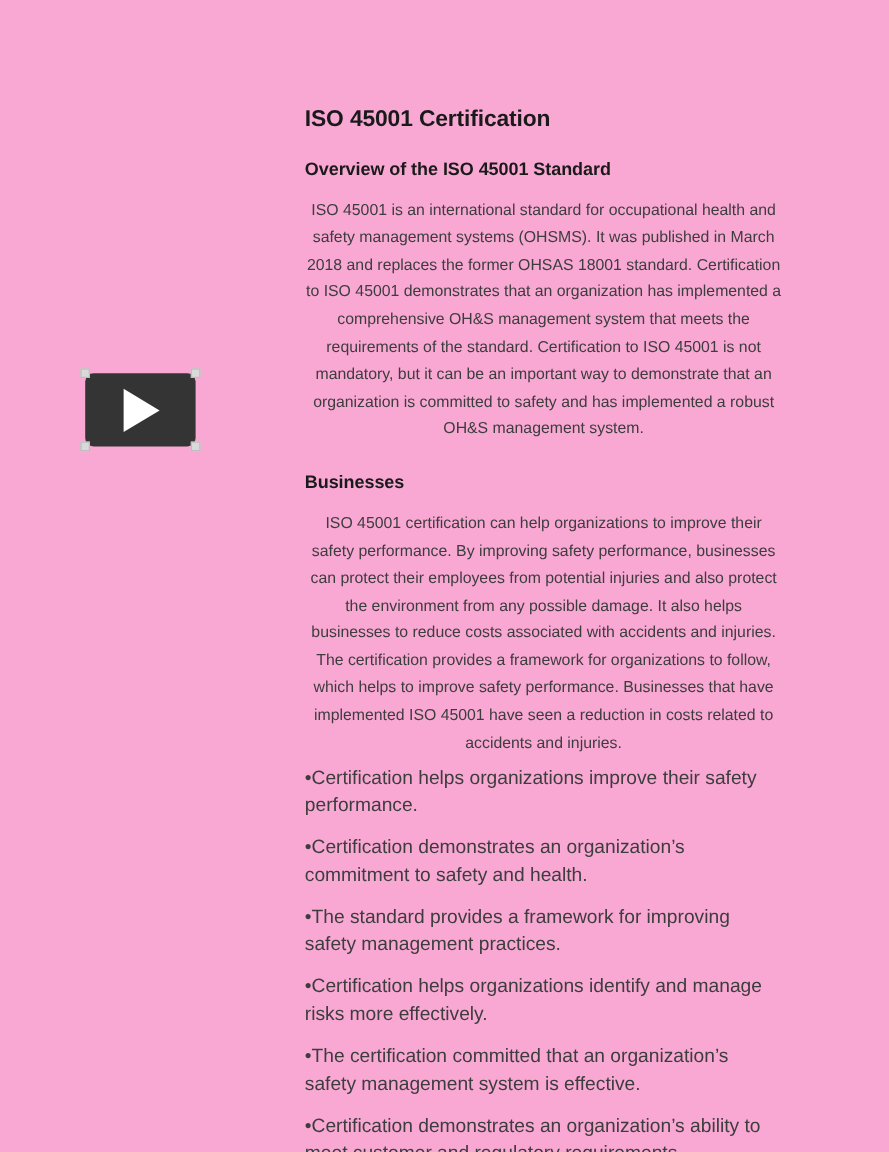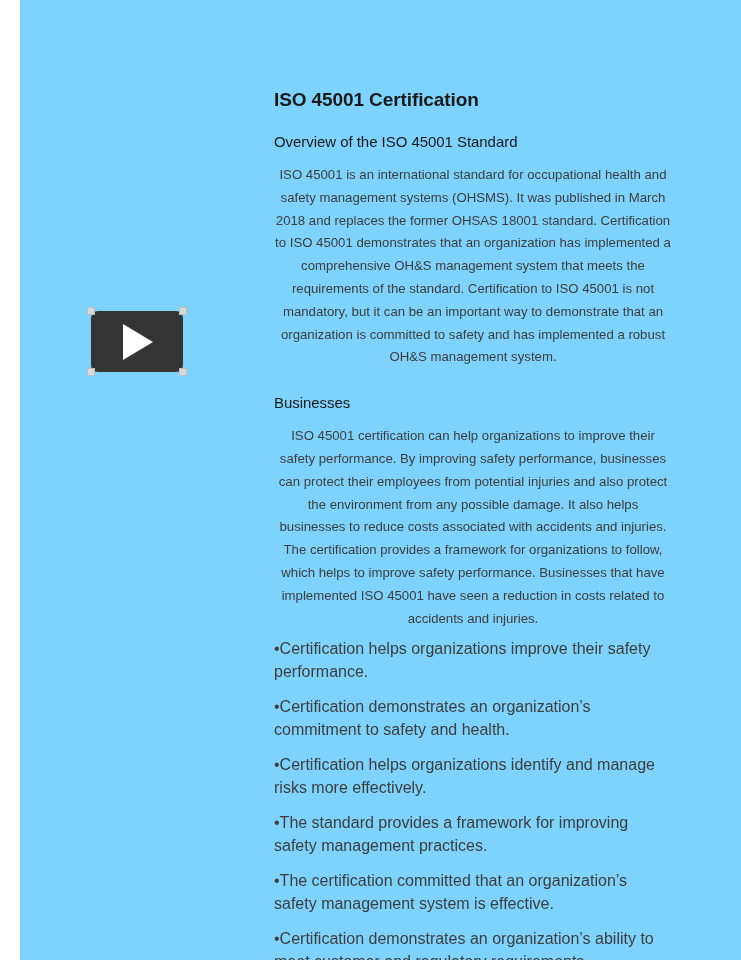--- a/index.html
+++ b/index.html
@@ -13,22 +13,21 @@
     height: 960px;
     position: relative;
     overflow: hidden;
     font-family: "Liberation Sans", sans-serif;
     -webkit-font-smoothing: antialiased;
   }
 
   .page {
     position: absolute;
     inset: 0;
-    background: #7dd3fc;
-    margin-left: 20px;
+    background: #f9a8d4;
   }
 
   
   .media-column {
     position: absolute;
     left: 0;
     top: 0;
     width: 240px;
     height: 960px;
   }
@@ -89,21 +88,21 @@
     font-size: 19px;
     font-weight: bold;
     color: #1a1a1a;
     letter-spacing: -0.1px;
     margin: 0 0 20px 0;
     line-height: 24px;
   }
 
   .section-heading {
     font-size: 15px;
-    font-weight: normal;
+    font-weight: bold;
     color: #1a1a1a;
     letter-spacing: -0.05px;
     margin: 0 0 12px 0;
     line-height: 20px;
   }
 
   .section-heading.spaced {
     margin-top: 24px;
   }
 
@@ -158,21 +157,21 @@
     <p class="body-text">ISO 45001 is an international standard for occupational health and safety management systems (OHSMS). It was published in March 2018 and replaces the former OHSAS 18001 standard. Certification to ISO 45001 demonstrates that an organization has implemented a comprehensive OH&amp;S management system that meets the requirements of the standard. Certification to ISO 45001 is not mandatory, but it can be an important way to demonstrate that an organization is committed to safety and has implemented a robust OH&amp;S management system.</p>
 
     <h2 class="section-heading spaced">Businesses</h2>
 
     <p class="body-text">ISO 45001 certification can help organizations to improve their safety performance. By improving safety performance, businesses can protect their employees from potential injuries and also protect the environment from any possible damage. It also helps businesses to reduce costs associated with accidents and injuries. The certification provides a framework for organizations to follow, which helps to improve safety performance. Businesses that have implemented ISO 45001 have seen a reduction in costs related to accidents and injuries.</p>
 
 
     <ul class="bullet-list">
       <li class="bullet-item">•Certification helps organizations improve their safety performance.</li>
       <li class="bullet-item">•Certification demonstrates an organization’s commitment to safety and health.</li>
+      <li class="bullet-item">•The standard provides a framework for improving safety management practices.</li>
       <li class="bullet-item">•Certification helps organizations identify and manage risks more effectively.</li>
-      <li class="bullet-item">•The standard provides a framework for improving safety management practices.</li>
       <li class="bullet-item">•The certification committed that an organization’s safety management system is effective.</li>
       <li class="bullet-item">•Certification demonstrates an organization’s ability to meet customer and regulatory requirements.</li>
 
     </ul>
 
   </div>
 </div>
 
 </body></html>

